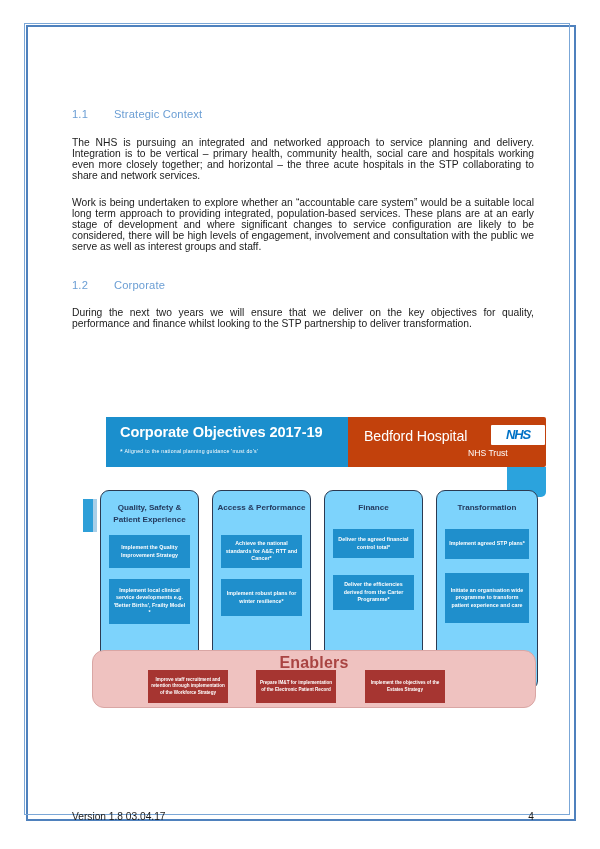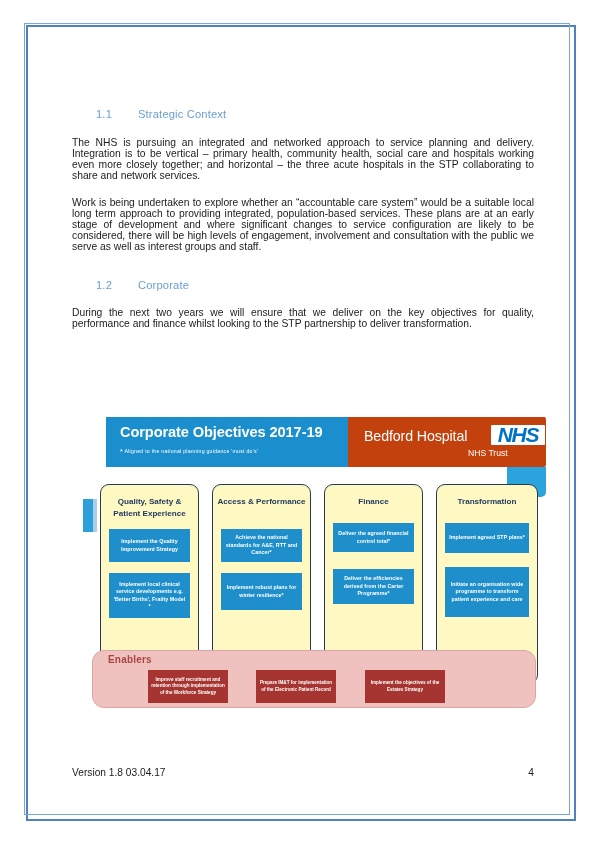--- a/index.html
+++ b/index.html
@@ -68,21 +68,20 @@
     font-size: 11.2px;
     font-weight: normal;
     color: #6b9ed4;
     margin: 0;
     padding: 0;
     letter-spacing: 0.15px;
   }
   h2.sec-heading .num {
     display: inline-block;
     width: 42px;
-    margin-left: 24px;
   }
 
   p.body-par {
     font-size: 10.3px;
     line-height: 11px;
     color: #1b1b1b;
     text-align: justify;
     margin: 0;
     padding: 0;
     font-family: "Liberation Sans", sans-serif;
@@ -161,21 +160,21 @@
   }
   .nhs-logo {
     position: absolute;
     left: 385px;
     top: 8px;
     width: 54px;
     height: 20px;
     background: #ffffff;
     border-radius: 1px;
     color: #0072c6;
-    font-size: 21px;
+    font-size: 13px;
     font-weight: bold;
     font-style: italic;
     letter-spacing: -1.2px;
     text-align: center;
     line-height: 20px;
   }
 
   
   .blue-tail {
     position: absolute;
@@ -207,26 +206,26 @@
   
   .cards {
     position: absolute;
     left: 20px;
     top: 92px;
     width: 438px;
     height: 200px;
   }
   .card {
     position: absolute;
-    top: 0;
+    top: 6px;
     width: 99px;
     height: 200px;
     border: 1.4px solid #2b3a52;
     border-radius: 9px;
-    background: #fef9c3;
+    background: #7dd3fc;
     box-sizing: border-box;
   }
   .card.c0 { left: 0px; }
   .card.c1 { left: 112px; }
   .card.c2 { left: 224px; }
   .card.c3 { left: 336px; width: 102px; }
 
   .card-title {
     position: absolute;
     left: 4px;
@@ -277,25 +276,25 @@
     background: #efc2c0;
     border: 1.2px solid #d9a6a4;
     border-radius: 12px;
     box-sizing: border-box;
   }
   .enablers-title {
     position: absolute;
     left: 0;
     top: 3px;
     width: 100%;
-    font-size: 10px;
+    text-align: center;
+    font-size: 16px;
     font-weight: bold;
     color: #a94442;
     letter-spacing: 0.2px;
-    padding-left: 15px;
   }
   .enabler-box {
     position: absolute;
     top: 19px;
     height: 33px;
     background: #a63531;
     color: #ffffff;
     font-size: 4.6px;
     font-weight: bold;
     line-height: 6.6px;
@@ -307,21 +306,21 @@
     box-sizing: border-box;
   }
   .enabler-box.e0 { left: 55px;  width: 80px; }
   .enabler-box.e1 { left: 163px; width: 80px; }
   .enabler-box.e2 { left: 272px; width: 80px; }
 
   
   .footer {
     position: absolute;
     left: 44px;
-    top: 740px;
+    top: 784px;
     width: 462px;
     display: flex;
     justify-content: space-between;
     align-items: baseline;
     font-size: 10.2px;
     color: #1b1b1b;
   }
 </style>
 </head>
 <body>

